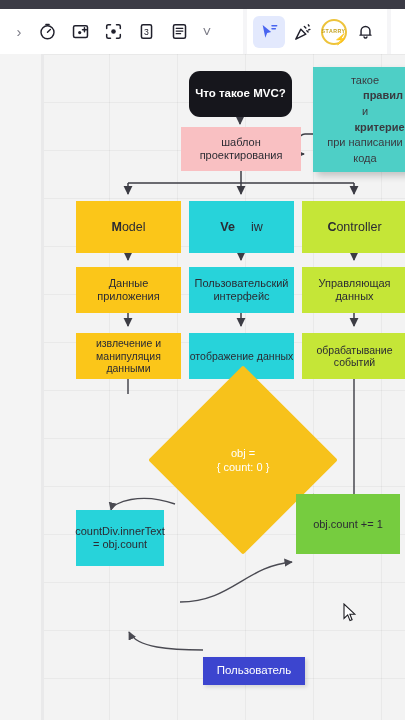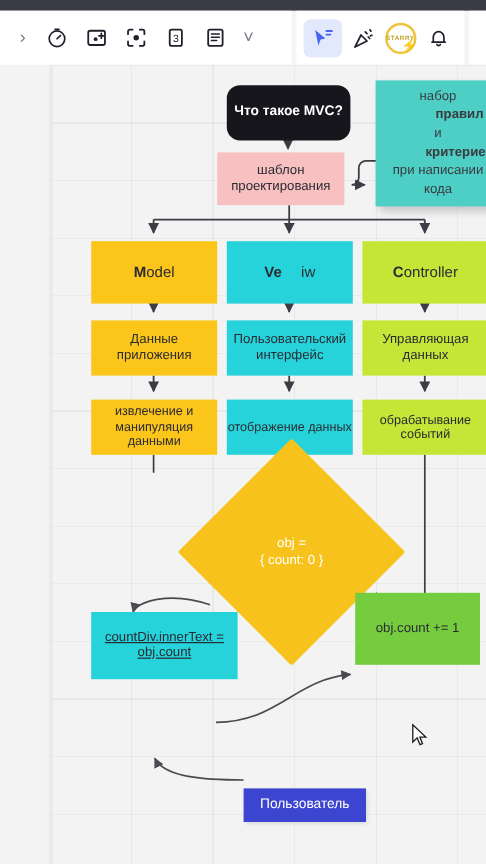--- a/index.html
+++ b/index.html
@@ -88,21 +88,21 @@
   }
 
   
   #n-title {
     left: 148px; top: 17px; width: 103px; height: 46px;
     background: #16161c; color: #ffffff;
     border-radius: 11px;
     font-size: 11.5px; font-weight: bold;
   }
   #n-pattern {
-    left: 140px; top: 73px; width: 106px; height: 44px;
+    left: 140px; top: 73px; width: 120px; height: 44px;
     background: #f9c0c2;
     font-size: 11px;
   }
   #n-note {
     left: 272px; top: 13px; width: 104px; height: 105px;
     background: #4ecfc6;
     font-size: 11px; color: #3a3a40;
     box-shadow: 4px 4px 7px rgba(0,0,0,0.20);
     flex-direction: column; padding: 4px 7px;
     line-height: 1.42;
@@ -128,22 +128,22 @@
     background: #f7c21b;
     transform: rotate(45deg);
     border-radius: 2px;
   }
   #n-diamond .dtext {
     transform: rotate(-45deg);
     color: #ffffff; font-size: 11px; text-align: center; line-height: 1.3;
   }
 
   #n-countdiv {
-    left: 35px; top: 456px; width: 122px; height: 56px;
-    background: #27d3da; font-size: 11px; text-decoration: underline;
+    left: 35px; top: 456px; width: 88px; height: 56px;
+    background: #27d3da; font-size: 11px;
   }
   #n-objcount {
     left: 255px; top: 440px; width: 104px; height: 60px;
     background: #76cc3f; font-size: 11px;
   }
   #n-onclick {
     left: 35px; top: 522px; width: 104px; height: 48px;
     background: #27d3da; font-size: 11px;
   }
   #n-user {
@@ -293,21 +293,21 @@
 
       <path d="M162,596 C130,596 96,594 88,578" stroke="#4a4a52" stroke-width="1.4" fill="none" marker-end="url(#ah2)"></path>
     </svg>
 
     <div class="node" id="n-title">Что такое MVC?</div>
 
     <div class="node" id="n-pattern">шаблон проектирования</div>
 
     <div class="node" id="n-note">
       <div>
-        <span>набор </span><b>правил</b>
+        <span>такое </span><b>правил</b>
       </div>
       <div>
         <span>и </span><b>критериев</b>
       </div>
       <div>при написании</div>
       <div>кода</div>
     </div>
 
     <div class="node row1 colA c-yellow">
       <span class="lead">M</span>

